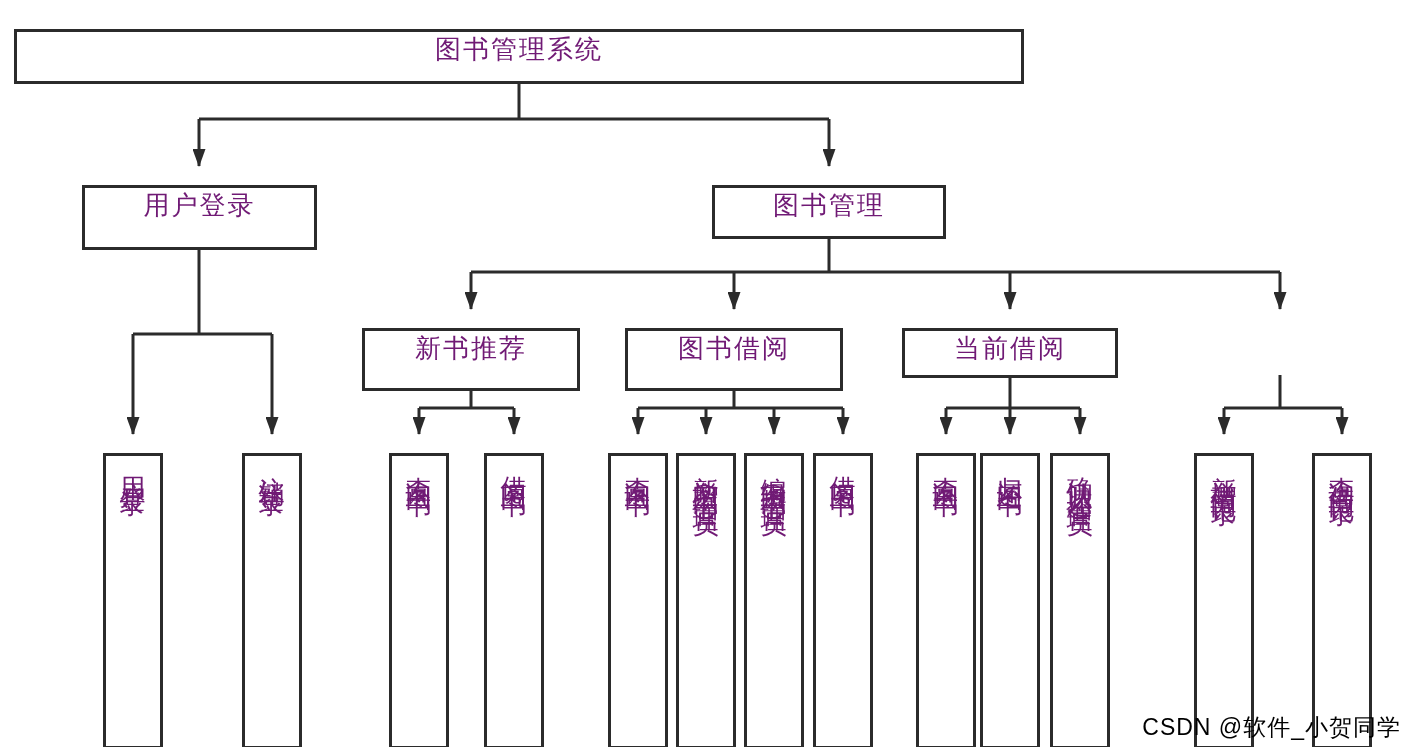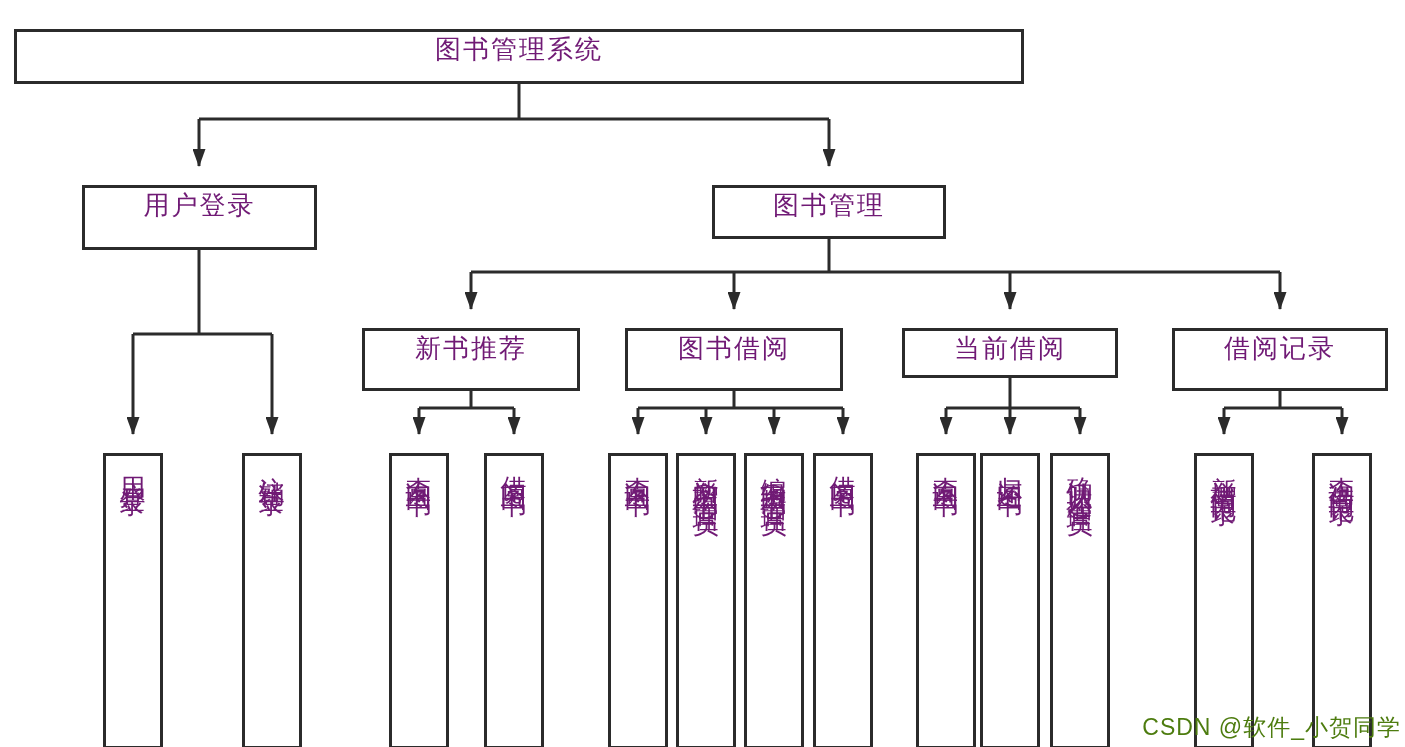--- a/index.html
+++ b/index.html
@@ -39,21 +39,21 @@
     letter-spacing: 5px;
     font-size: 26px;
   }
   .watermark {
     position: absolute;
     right: 4px;
     bottom: 4px;
     z-index: 3;
     font-size: 23px;
     letter-spacing: 1px;
-    color: #4d7c0f;
+    color: #000000;
     white-space: nowrap;
   }
 </style>
 </head>
 <body>
 
 <div class="canvas">
 
   <svg class="connectors" width="1405" height="747" viewBox="0 0 1405 747" aria-hidden="true">
     <defs>
@@ -111,23 +111,20 @@
 
   <div class="node hnode" style="left:362px;top:312px;width:218px;height:63px">
     <span>新书推荐</span>
   </div>
   <div class="node hnode" style="left:625px;top:312px;width:218px;height:63px">
     <span>图书借阅</span>
   </div>
   <div class="node hnode" style="left:902px;top:312px;width:216px;height:50px">
     <span>当前借阅</span>
   </div>
-  <div class="node hnode" style="left:1172px;top:312px;width:216px;height:63px">
-    <span>借阅记录</span>
-  </div>
 
   <div class="node vnode" style="left:103px;top:437px;width:60px;height:296px">
     <span>用户登录</span>
   </div>
   <div class="node vnode" style="left:242px;top:437px;width:60px;height:296px">
     <span>注销登录</span>
   </div>
 
   <div class="node vnode" style="left:389px;top:437px;width:60px;height:296px">
     <span>查询图书</span>

